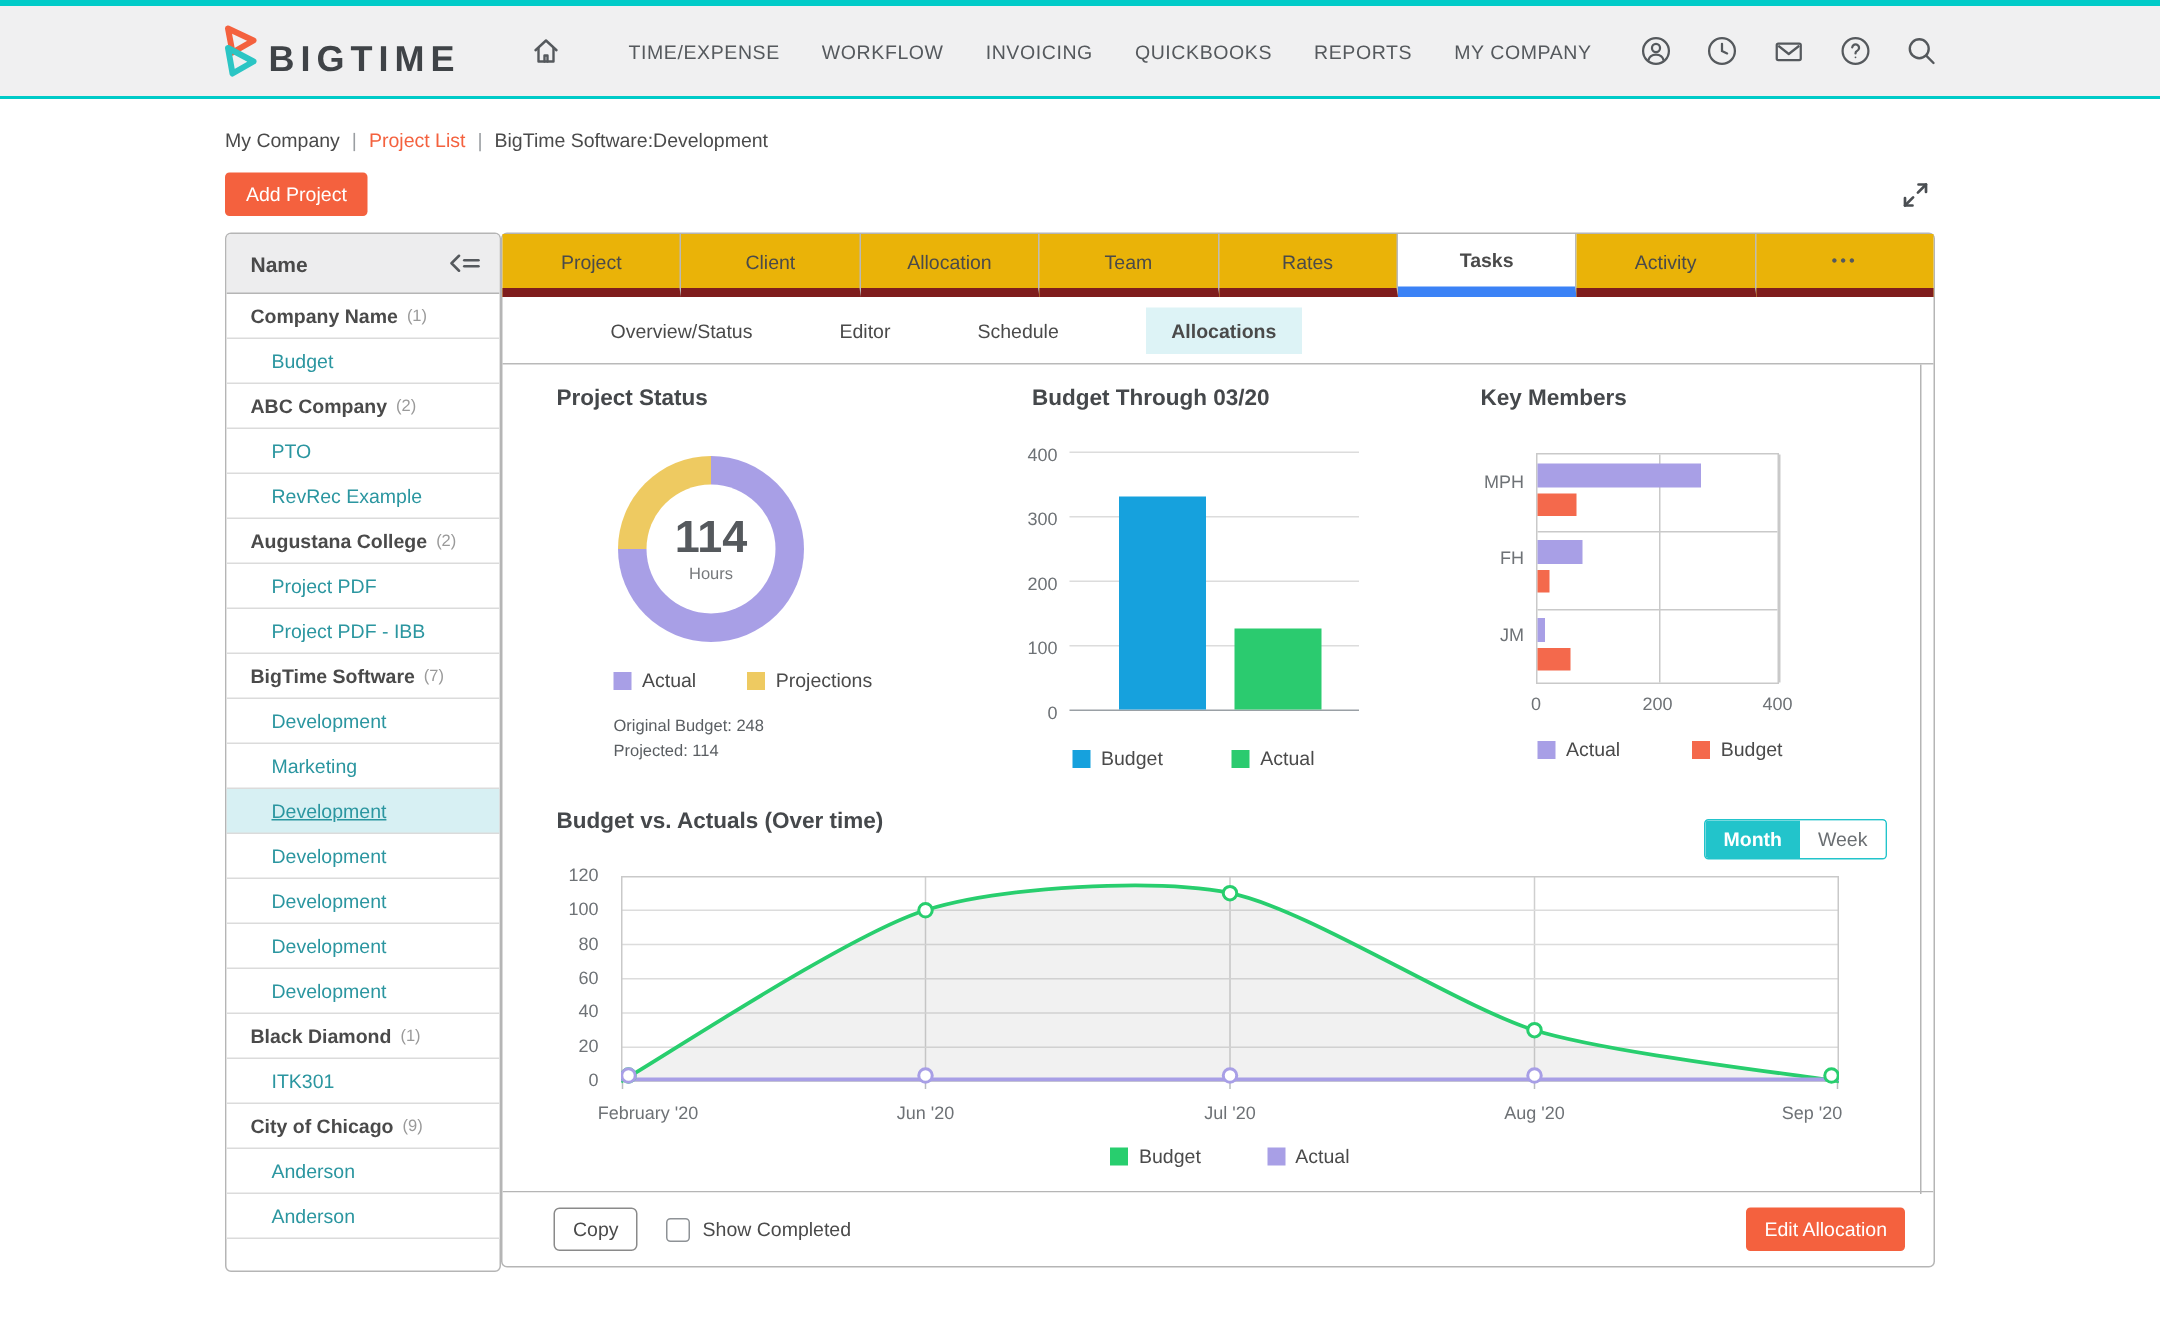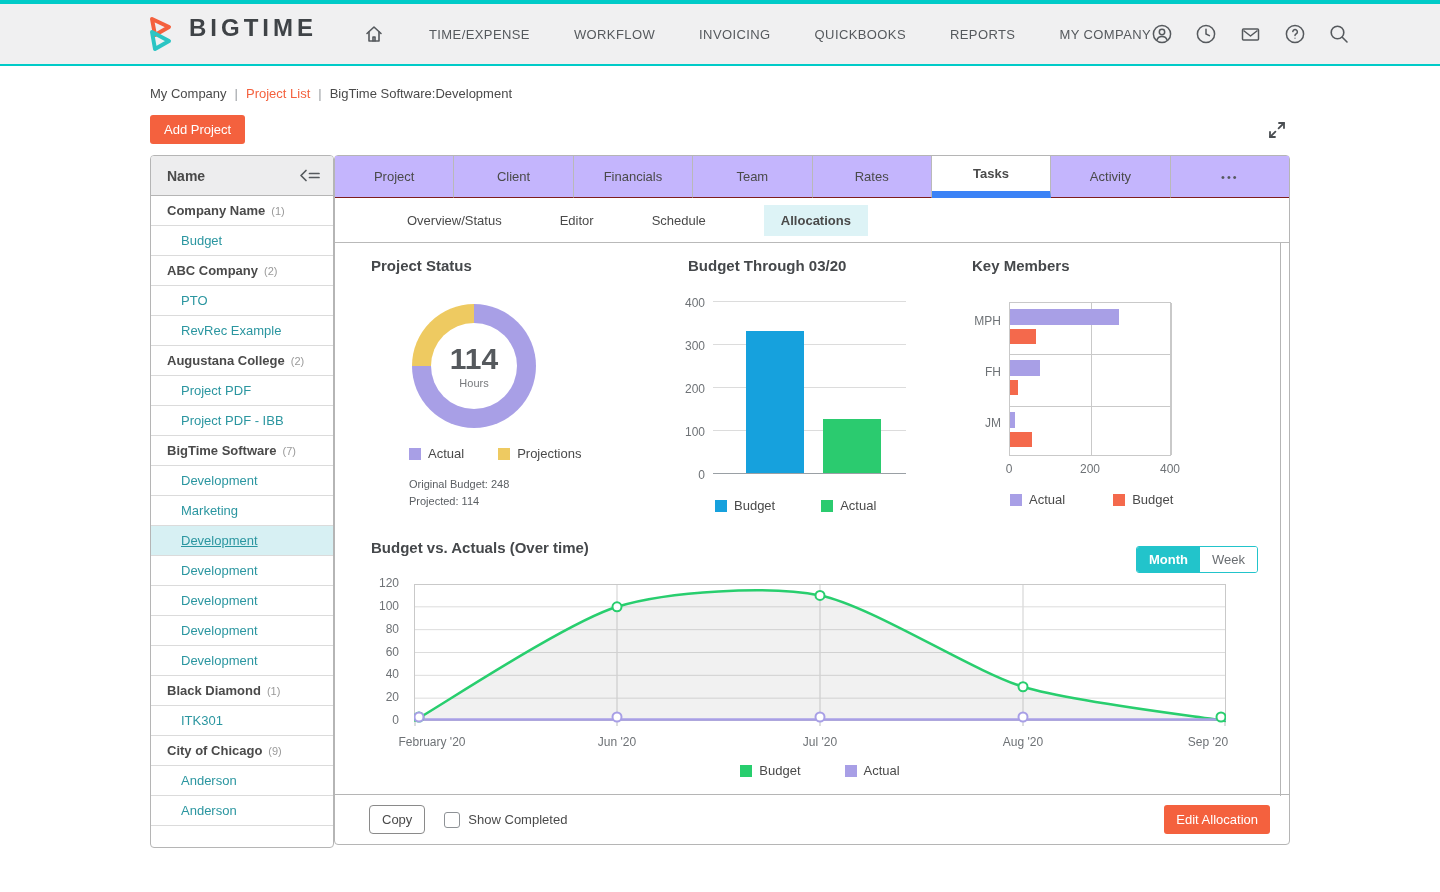--- a/index.html
+++ b/index.html
@@ -2,21 +2,21 @@
 <html><head>
 <meta charset="utf-8">
 <style>
   * { margin:0; padding:0; box-sizing:border-box; }
   html,body { width:1440px; height:892px; background:#fff; font-family:"Liberation Sans",sans-serif; position:relative; overflow:hidden; }
   svg { display:block; }
 
   
   .top-strip { position:absolute; left:0; top:0; width:1440px; height:4px; background:#00cbc8; }
   .app-header { position:absolute; left:0; top:4px; width:1440px; height:62px; background:#f0f0f1; border-bottom:2px solid #00cbc8; display:flex; align-items:center; }
-  .brand { display:flex; align-items:flex-start; margin-left:145px; gap:10px; }
+  .brand { display:flex; align-items:flex-end; margin-left:145px; }
   .brand-text { font-size:24px; font-weight:bold; color:#3f4347; letter-spacing:4px; }
   .nav-wrap { display:flex; align-items:center; margin-left:46px; gap:44px; }
   .nav-item { font-size:13px; color:#55595d; letter-spacing:.4px; cursor:pointer; white-space:nowrap; }
   .hdr-icons { margin-left:auto; margin-right:148px; display:flex; align-items:center; gap:22px; }
   .hdr-icons svg { cursor:pointer; }
 
   
   .breadcrumb { position:absolute; left:150px; top:86px; font-size:13px; color:#4a4a4a; }
   .bc-item { cursor:pointer; }
   .bc-item.active { color:#f4613e; }
@@ -31,21 +31,21 @@
   .sb-row { height:30px; display:flex; align-items:center; border-bottom:1px solid #dbdbdb; font-size:13px; cursor:pointer; background:#fff; }
   .sb-group { padding-left:16px; font-weight:bold; color:#4a4a4a; }
   .sb-item { padding-left:30px; color:#2b96a0; }
   .sb-item.selected { background:#d7f0f3; }
   .sb-item.selected .sb-label { text-decoration:underline; }
   .sb-count { font-size:11px; font-weight:normal; color:#9a9a9a; margin-left:6px; }
 
   
   .main-panel { position:absolute; left:334px; top:155px; width:956px; height:690px; border:1px solid #b5b5b5; border-radius:4px; background:#fff; }
   .tabs-row { display:flex; height:42px; }
-  .tab { flex:1; display:flex; align-items:center; justify-content:center; background:#c4b5fd; border-right:1px solid #b9b9b9; border-bottom:1px solid #7f1d1d; font-size:13px; color:#4a4a4a; cursor:pointer; }
+  .tab { flex:1; display:flex; align-items:center; justify-content:center; background:#eab308; border-right:1px solid #b9b9b9; border-bottom:6px solid #7f1d1d; font-size:13px; color:#4a4a4a; cursor:pointer; }
   .tab:last-child { border-right:none; }
   .tab.active { background:#fff; font-weight:bold; border-bottom:7px solid #3b82f6; }
   .tab.tab-more { font-size:11px; letter-spacing:2px; color:#55595d; }
   .subtabs-row { height:45px; display:flex; align-items:center; padding-left:72px; gap:58px; border-bottom:1px solid #b9b9b9; font-size:13px; color:#4a4a4a; }
   .subtab { cursor:pointer; }
   .subtab.active { font-weight:bold; background:#ddf3f6; padding:8px 17px; }
   .content { position:absolute; left:0; top:87px; width:954px; height:553px; overflow:hidden; }
   .scroll-divider { position:absolute; right:8px; top:87px; height:553px; width:1px; background:#b5b5b5; }
 
   .chart-title { font-size:15px; font-weight:bold; color:#45484b; }
@@ -69,21 +69,21 @@
   .vwrap { display:flex; margin-top:28px; }
   #vylabels { position:relative; width:25px; height:172px; }
   .ytick { position:absolute; right:8px; font-size:12px; color:#6e7276; }
   #vplot { position:relative; width:193px; height:172px; }
   .hgrid { position:absolute; left:0; width:100%; height:1px; background:#dcdcdc; }
   .hgrid.axis { background:#9aa0a5; }
   .vbar { position:absolute; bottom:1px; }
   #vlegend { margin:24px 0 0 27px; gap:46px; }
 
   
-  #key-members { position:absolute; left:637px; top:14px; width:260px; }
+  #key-members { position:absolute; left:652px; top:14px; width:260px; }
   .hwrap { display:flex; margin-top:28px;text-decoration:underline; }
   #hylabels { position:relative; width:37px; height:154px; }
   .hcat { position:absolute; right:8px; font-size:12px; color:#6e7276; }
   #hplot { position:relative; width:162px; height:154px; border:1px solid #c9c9c9; }
   .band-line { position:absolute; left:0; width:100%; height:1px; background:#c9c9c9; }
   .vgrid { position:absolute; top:0; height:100%; width:1px; background:#c9c9c9; }
   .hbar { position:absolute; left:0; }
   #hxlabels { position:relative; width:162px; height:14px; margin:6px 0 0 37px; }
   .hxtick { position:absolute; transform:translateX(-50%); font-size:12px; color:#6e7276; }
   #hlegend { margin:16px 0 0 38px; gap:48px; }
@@ -123,21 +123,21 @@
     <span class="brand-text">BIGTIME</span>
   </div>
   <nav class="nav-wrap">
     <span>
       <svg width="22" height="22" viewBox="0 0 22 22" fill="none" stroke="#55595d" stroke-width="1.6" stroke-linecap="round" stroke-linejoin="round">
         <path d="M4 10.5 L11 4 L18 10.5"></path>
           <path d="M6 9 V18 H16 V9"></path>
           <path d="M10 18 v-4 h2 v4"></path>
       </svg>
     </span>
-    <span id="nav-items" style="display:flex;gap:44px;">
+    <span id="nav-items" style="display:flex;gap:28px;">
         <span class="nav-item">TIME/EXPENSE</span>
         <span class="nav-item">WORKFLOW</span>
         <span class="nav-item">INVOICING</span>
         <span class="nav-item">QUICKBOOKS</span>
         <span class="nav-item">REPORTS</span>
         <span class="nav-item">MY COMPANY</span>
       </span>
   </nav>
   <div class="hdr-icons">
     <span>
@@ -269,21 +269,21 @@
       <div class="sb-row sb-item">
         <span class="sb-label">Anderson</span>
       </div>
     </div>
 </aside>
 
 <section class="main-panel">
   <div class="tabs-row" id="tabs-row">
       <div class="tab">Project</div>
       <div class="tab">Client</div>
-      <div class="tab">Financials</div>
+      <div class="tab">Allocation</div>
       <div class="tab">Team</div>
       <div class="tab">Rates</div>
       <div class="tab active">Tasks</div>
       <div class="tab">Activity</div>
       <div class="tab tab-more">•••</div>
     </div>
   <div class="subtabs-row" id="subtabs-row">
       <span class="subtab">Overview/Status</span>
       <span class="subtab">Editor</span>
       <span class="subtab">Schedule</span>

